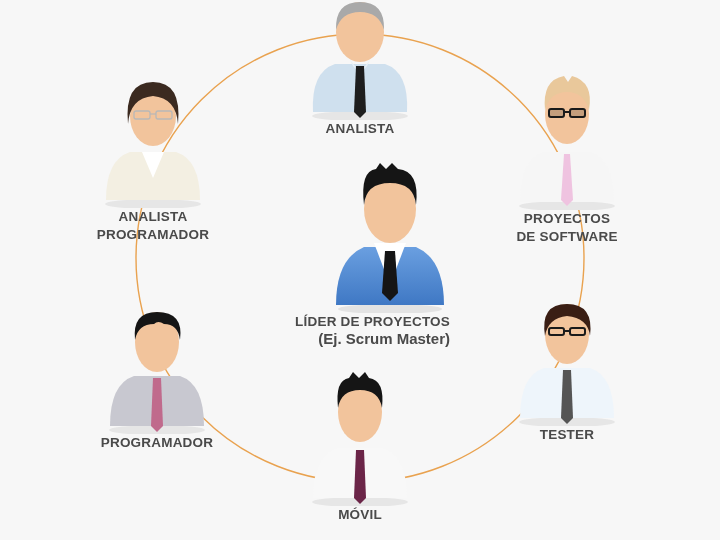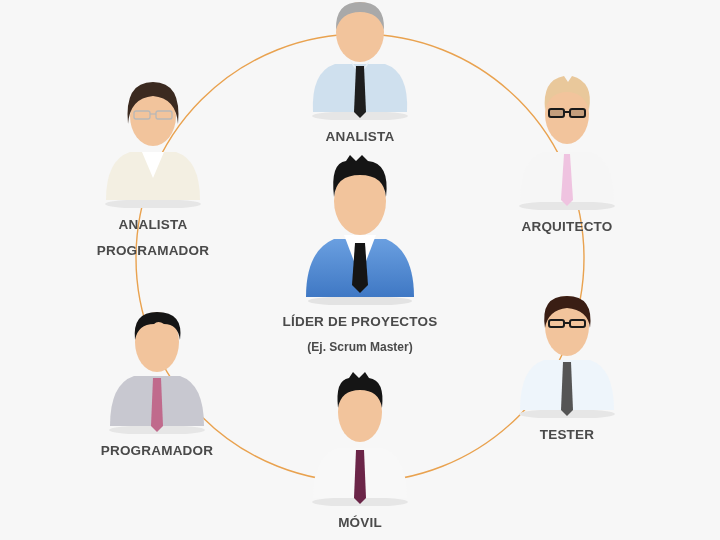--- a/index.html
+++ b/index.html
@@ -1,21 +1,21 @@
 <!DOCTYPE html>
 <html><head>
 <meta charset="utf-8">
 <style>
   html,body{margin:0;padding:0;}
   body{width:720px;height:540px;background:#f7f7f7;position:relative;overflow:hidden;font-family:"Liberation Sans",sans-serif;}
   #ring{position:absolute;left:0;top:0;width:720px;height:540px;}
-  .role{position:absolute;display:flex;flex-direction:column;align-items:center;gap:8px;}
+  .role{position:absolute;display:flex;flex-direction:column;align-items:center;}
   .role svg{display:block;}
   .label{font-weight:bold;color:#4a4a4a;font-size:13.5px;line-height:18px;text-align:center;letter-spacing:0.2px;white-space:nowrap;}
-  .sub{font-weight:bold;color:#4a4a4a;font-size:12px;line-height:16px;text-align:center;}
+  .sub{font-weight:bold;color:#4a4a4a;font-size:15px;line-height:16px;text-align:center;}
 </style>
 </head>
 <body>
 
 <svg id="ring" viewBox="0 0 720 540">
   <circle cx="360" cy="258" r="224" fill="none" stroke="#e9a24f" stroke-width="1.4"></circle>
 </svg>
 
 <div class="role" style="left:300px;top:0px;width:120px;">
   <svg width="110" height="120" viewBox="0 0 110 120">
@@ -48,24 +48,25 @@
   <svg width="110" height="136" viewBox="0 0 110 136">
     <ellipse cx="55" cy="132" rx="48" ry="5" fill="#e6e6e6"></ellipse>
     <path d="M8 128 Q8 86 32 78 L78 78 Q102 86 102 128 Z" fill="#f6f6f6"></path>
     <path d="M52 80 L58 80 L61 126 L55 132 L49 126 Z" fill="#efc3e0"></path>
     <ellipse cx="55" cy="40" rx="22" ry="30" fill="#f2c49c"></ellipse>
     <path d="M33 36 Q30 6 52 2 L56 8 L60 2 Q82 8 77 36 Q72 18 55 18 Q38 18 33 36 Z" fill="#e9c89b"></path>
     <rect x="37" y="35" width="15" height="8" rx="2" fill="#3a2a20" fill-opacity="0.25" stroke="#1a1a1a" stroke-width="2"></rect>
     <rect x="58" y="35" width="15" height="8" rx="2" fill="#3a2a20" fill-opacity="0.25" stroke="#1a1a1a" stroke-width="2"></rect>
     <line x1="52" y1="38" x2="58" y2="38" stroke="#1a1a1a" stroke-width="2"></line>
   </svg>
-  <div class="label">ARQUITECTO</div>
+  <div class="label">PROYECTOS</div>
+  <div class="label">DE SOFTWARE</div>
 </div>
 
-<div class="role" style="left:270px;top:155px;width:180px;">
+<div class="role" style="left:270px;top:163px;width:180px;align-items:flex-end;">
   <svg width="120" height="150" viewBox="0 0 120 150">
     <ellipse cx="60" cy="146" rx="52" ry="5" fill="#e3e3e3"></ellipse>
     <defs>
       <linearGradient id="blueSuit" x1="0" y1="0" x2="0" y2="1">
         <stop offset="0" stop-color="#6a9fe0"></stop>
           <stop offset="1" stop-color="#3f78c4"></stop>
       </linearGradient>
     </defs>
     <path d="M6 142 Q6 96 34 84 L86 84 Q114 96 114 142 Z" fill="url(#blueSuit)"></path>
     <path d="M44 80 L60 122 L76 80 Z" fill="#ffffff"></path>
@@ -81,21 +82,21 @@
   <svg width="110" height="126" viewBox="0 0 110 126">
     <ellipse cx="55" cy="122" rx="48" ry="5" fill="#e6e6e6"></ellipse>
     <path d="M8 118 Q8 76 32 68 L78 68 Q102 76 102 118 Z" fill="#c8c8d0"></path>
     <path d="M51 70 L59 70 L61 118 L55 124 L49 118 Z" fill="#c06a8c"></path>
     <ellipse cx="55" cy="34" rx="22" ry="30" fill="#f2c49c"></ellipse>
     <path d="M33 32 Q30 4 55 4 Q82 4 78 32 Q76 16 62 16 Q56 12 52 16 Q36 16 33 32 Z" fill="#151515"></path>
   </svg>
   <div class="label">PROGRAMADOR</div>
 </div>
 
-<div class="role" style="left:502px;top:292px;width:130px;align-items:center;">
+<div class="role" style="left:502px;top:300px;width:130px;align-items:center;">
   <svg width="110" height="126" viewBox="0 0 110 126">
     <ellipse cx="55" cy="122" rx="48" ry="5" fill="#e6e6e6"></ellipse>
     <path d="M8 118 Q8 76 32 68 L78 68 Q102 76 102 118 Z" fill="#eef5fb"></path>
     <path d="M51 70 L59 70 L61 118 L55 124 L49 118 Z" fill="#555555"></path>
     <ellipse cx="55" cy="34" rx="22" ry="30" fill="#f2c49c"></ellipse>
     <path d="M33 36 Q28 4 55 4 Q82 4 78 36 Q76 18 55 16 Q36 18 33 36 Z" fill="#3a1e14"></path>
     <rect x="37" y="28" width="15" height="7" rx="2" fill="none" stroke="#1a1a1a" stroke-width="2"></rect>
     <rect x="58" y="28" width="15" height="7" rx="2" fill="none" stroke="#1a1a1a" stroke-width="2"></rect>
     <line x1="52" y1="31" x2="58" y2="31" stroke="#1a1a1a" stroke-width="2"></line>
   </svg>

